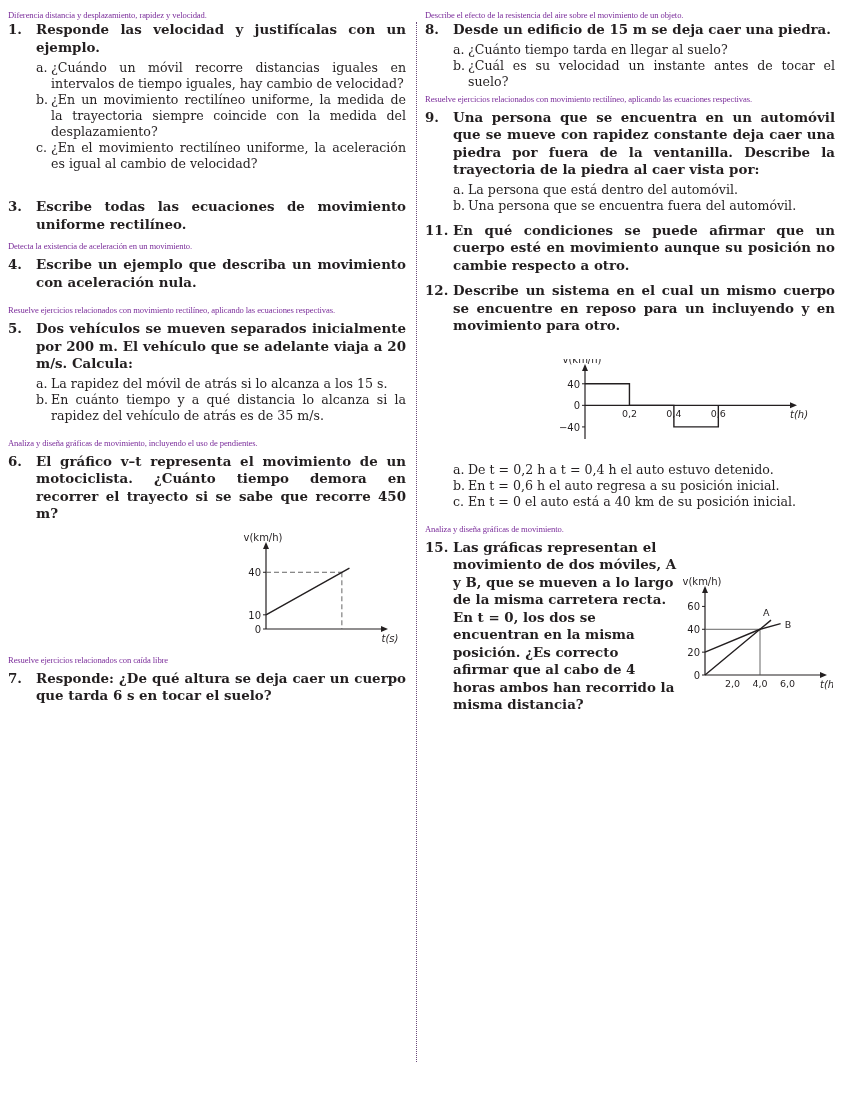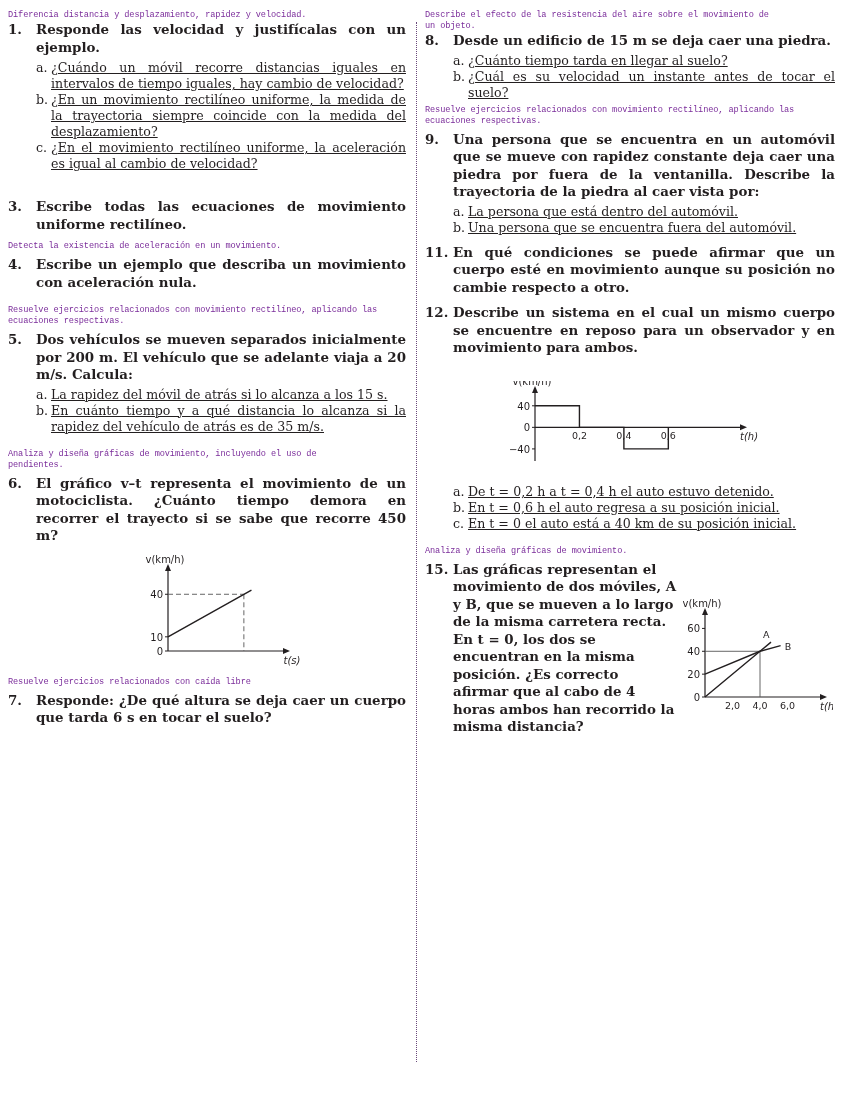--- a/index.html
+++ b/index.html
@@ -3,31 +3,31 @@
 <meta charset="utf-8">
 <style>
   html, body { margin: 0; padding: 0; background: #ffffff; }
   body { width: 857px; height: 1111px; position: relative; overflow: hidden;
          font-family: "DejaVu Serif", "Liberation Serif", serif; color: #231f20; }
   .col { position: absolute; top: 0; }
   #col-left { left: 8px; width: 398px; }
   #col-right { left: 425px; width: 410px; }
   .divider { position: absolute; left: 416px; top: 22px; height: 1040px; width: 0;
              border-left: 1.5px dotted #6a4a7a; }
-  .obj { font-family: Liberation Mono, monospace; font-size: 8.6px;
+  .obj { font-family: Liberation Serif, serif; font-size: 8.6px;
          color: #7a2c9a; line-height: 11px; letter-spacing: -0.1px; }
   .q { display: flex; font-weight: bold; font-size: 13.4px; line-height: 17.5px; text-align: justify; }
   .q .num { flex: 0 0 28px; }
   .q .txt { flex: 1; }
   .subs { margin-left: 28px; font-size: 12.6px; line-height: 16px; }
   .sub { display: flex; text-align: justify; }
   .sub .lbl { flex: 0 0 15px; }
-  .sub .txt { flex: 1; text-decoration: underline; }
+  .sub .txt { flex: 1; }
   .gap-s { height: 4px; } .gap-m { height: 8px; } .gap-l { height: 14px; }
-  .chart-wrap { position: relative; }
+  .chart-wrap { position: relative; text-align: right; }
   svg text { font-family: "DejaVu Sans", "Liberation Sans", sans-serif; fill: #231f20; }
   .q15-wrap { display: flex; }
   .q15-wrap .q { flex: 0 0 252px; justify-content: center; }
 </style>
 </head>
 <body>
 
 <div class="divider"></div>
 
 <div class="col" id="col-left">
@@ -180,21 +180,21 @@
 
 
   <div class="q">
     <span class="num">11.</span>
     <span class="txt">En qué condiciones se puede afirmar que un cuerpo esté en movimiento aunque su posición no cambie respecto a otro.</span>
   </div>
   <div class="gap-m"></div>
 
   <div class="q">
     <span class="num">12.</span>
-    <span class="txt">Describe un sistema en el cual un mismo cuerpo se encuentre en reposo para un observador y en movimiento para ambos.</span>
+    <span class="txt">Describe un sistema en el cual un mismo cuerpo se encuentre en reposo para un incluyendo y en movimiento para otro.</span>
   </div>
   <div class="gap-m"></div>
 
   <div class="gap-m"></div>
 
   <div>
     <div class="chart-wrap" style="margin-left:80px; margin-top:8px">
       <svg id="chart-q14" width="280" height="95">
           <line x1="30" y1="80" x2="30" y2="8" stroke="#231f20" stroke-width="1.2"></line>
           <path d="M27,12 L30,5 L33,12 Z" fill="#231f20"></path>

